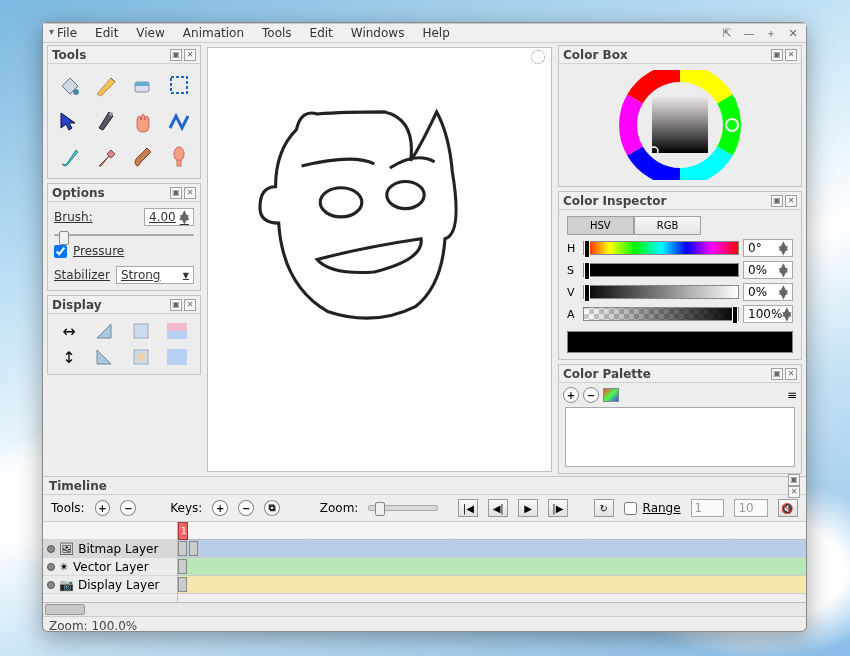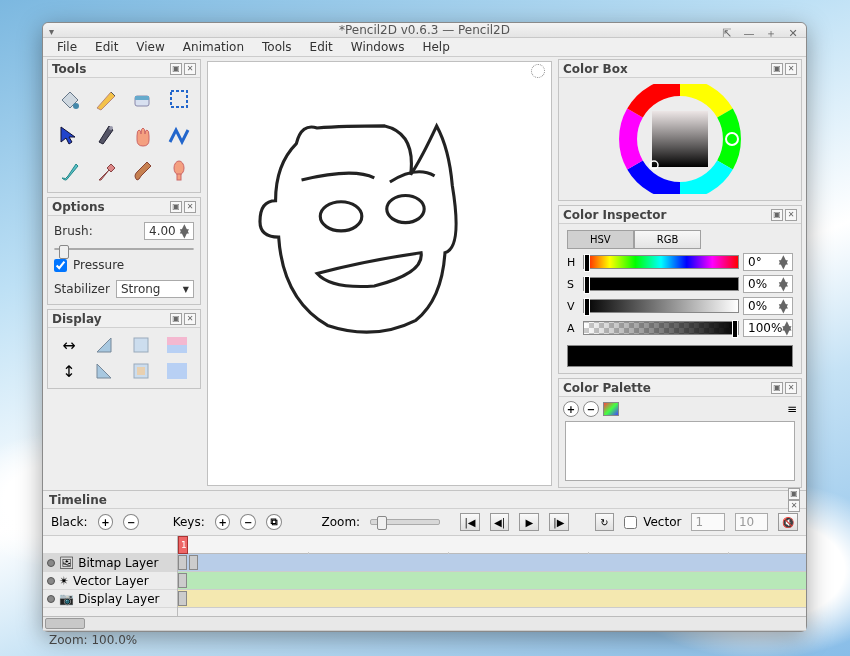--- a/index.html
+++ b/index.html
@@ -17,21 +17,21 @@
 .body { flex:1; display:flex; flex-direction:column; }
 .upper { flex:1; display:flex; min-height:0; }
 .leftcol { width:160px; display:flex; flex-direction:column; gap:4px; padding:2px 2px 2px 4px; }
 .panel { border:1px solid #c4c4c4; background:#ededed; }
 .panel-hdr { height:18px; display:flex; align-items:center; justify-content:space-between; padding:0 4px; font-weight:bold; color:#444; border-bottom:1px solid #d0d0d0; background:#f0f0f0; }
 .panel-hdr .pbtns { display:flex; gap:2px; }
 .pb { width:12px; height:12px; border:1px solid #a0a0a0; background:#f8f8f8; font-size:8px; display:flex; align-items:center; justify-content:center; color:#666; cursor:pointer; }
 .tool-grid { display:grid; grid-template-columns:repeat(4,1fr); gap:2px; padding:4px; }
 .tool { width:34px; height:34px; display:flex; align-items:center; justify-content:center; cursor:pointer; border-radius:3px; font-size:22px; }
 .opts { padding:6px; display:flex; flex-direction:column; gap:8px; font-size:11px; color:#333; }
-.row { display:flex; align-items:center; gap:6px; }
+.row { display:flex; align-items:center; gap:6px;text-decoration:underline; }
 .spin { width:50px; height:18px; border:1px solid #aaa; background:#fff; padding:0 4px; display:flex; align-items:center; justify-content:space-between; }
 .spin-arrows { display:flex; flex-direction:column; font-size:6px; line-height:5px; color:#666; }
 .slider { height:6px; background:#d8d8d8; border:1px solid #aaa; position:relative; border-radius:2px; flex:1; }
 .slider .thumb { position:absolute; top:-4px; width:10px; height:14px; background:#f0f0f0; border:1px solid #888; border-radius:2px; }
 .select { border:1px solid #aaa; background:#fff; height:18px; padding:4px 4px; display:flex; align-items:center; justify-content:space-between; flex:1; }
 .disp-grid { display:grid; grid-template-columns:repeat(4,1fr); gap:4px; padding:6px; }
 .disp { width:30px; height:22px; display:flex; align-items:center; justify-content:center; cursor:pointer; font-size:16px; }
 .canvas-wrap { flex:1; padding:4px; position:relative; }
 .canvas { width:100%; height:100%; background:#fff; border:1px solid #c0c0c0; position:relative; }
 .rightcol { width:250px; display:flex; flex-direction:column; gap:4px; padding:2px 4px 2px 2px; }
@@ -78,21 +78,20 @@
 <body>
 
 <div class="desktop">
 <div class="cloud" style="left:-50px;top:430px;width:250px;height:140px;"></div>
 <div class="cloud" style="right:-60px;top:480px;width:300px;height:180px;"></div>
 
 <div class="window">
 
   <div class="titlebar">
     <span class="dropbtn">▾</span>
-    <span class="title">*Pencil2D v0.6.3 — Pencil2D</span>
     <div class="wbtns">
       <span class="wbtn">⇱</span>
       <span class="wbtn">—</span>
       <span class="wbtn">＋</span>
       <span class="wbtn">✕</span>
     </div>
   </div>
 
   <div class="menubar">
     <span>File</span>
@@ -416,21 +415,21 @@
 
     <div class="timeline">
       <div class="tl-hdr">
             <span>Timeline</span>
             <div class="pbtns">
               <span class="pb">▣</span>
               <span class="pb">✕</span>
             </div>
           </div>
       <div class="tl-ctrl">
-        <span>Black:</span>
+        <span>Tools:</span>
         <span class="circ">+</span>
         <span class="circ">−</span>
         <span style="width:14px"></span>
         <span>Keys:</span>
         <span class="circ">+</span>
         <span class="circ">−</span>
         <span class="circ">⧉</span>
         <span style="width:20px"></span>
         <span>Zoom:</span>
         <div class="slider" style="width:70px;flex:none">
@@ -438,21 +437,21 @@
             </div>
         <span style="flex:1"></span>
         <div class="play-btn">|◀</div>
         <div class="play-btn">◀|</div>
         <div class="play-btn">▶</div>
         <div class="play-btn">|▶</div>
         <span style="width:6px"></span>
         <div class="play-btn">↻</div>
         <label class="row">
               <input type="checkbox" style=""> 
-              <span>Vector</span>
+              <span>Range</span>
             </label>
         <div class="num-field">
               <span>1</span>
             </div>
         <div class="num-field">
               <span>10</span>
             </div>
         <div class="play-btn">🔇</div>
       </div>
       <div class="tl-body">

